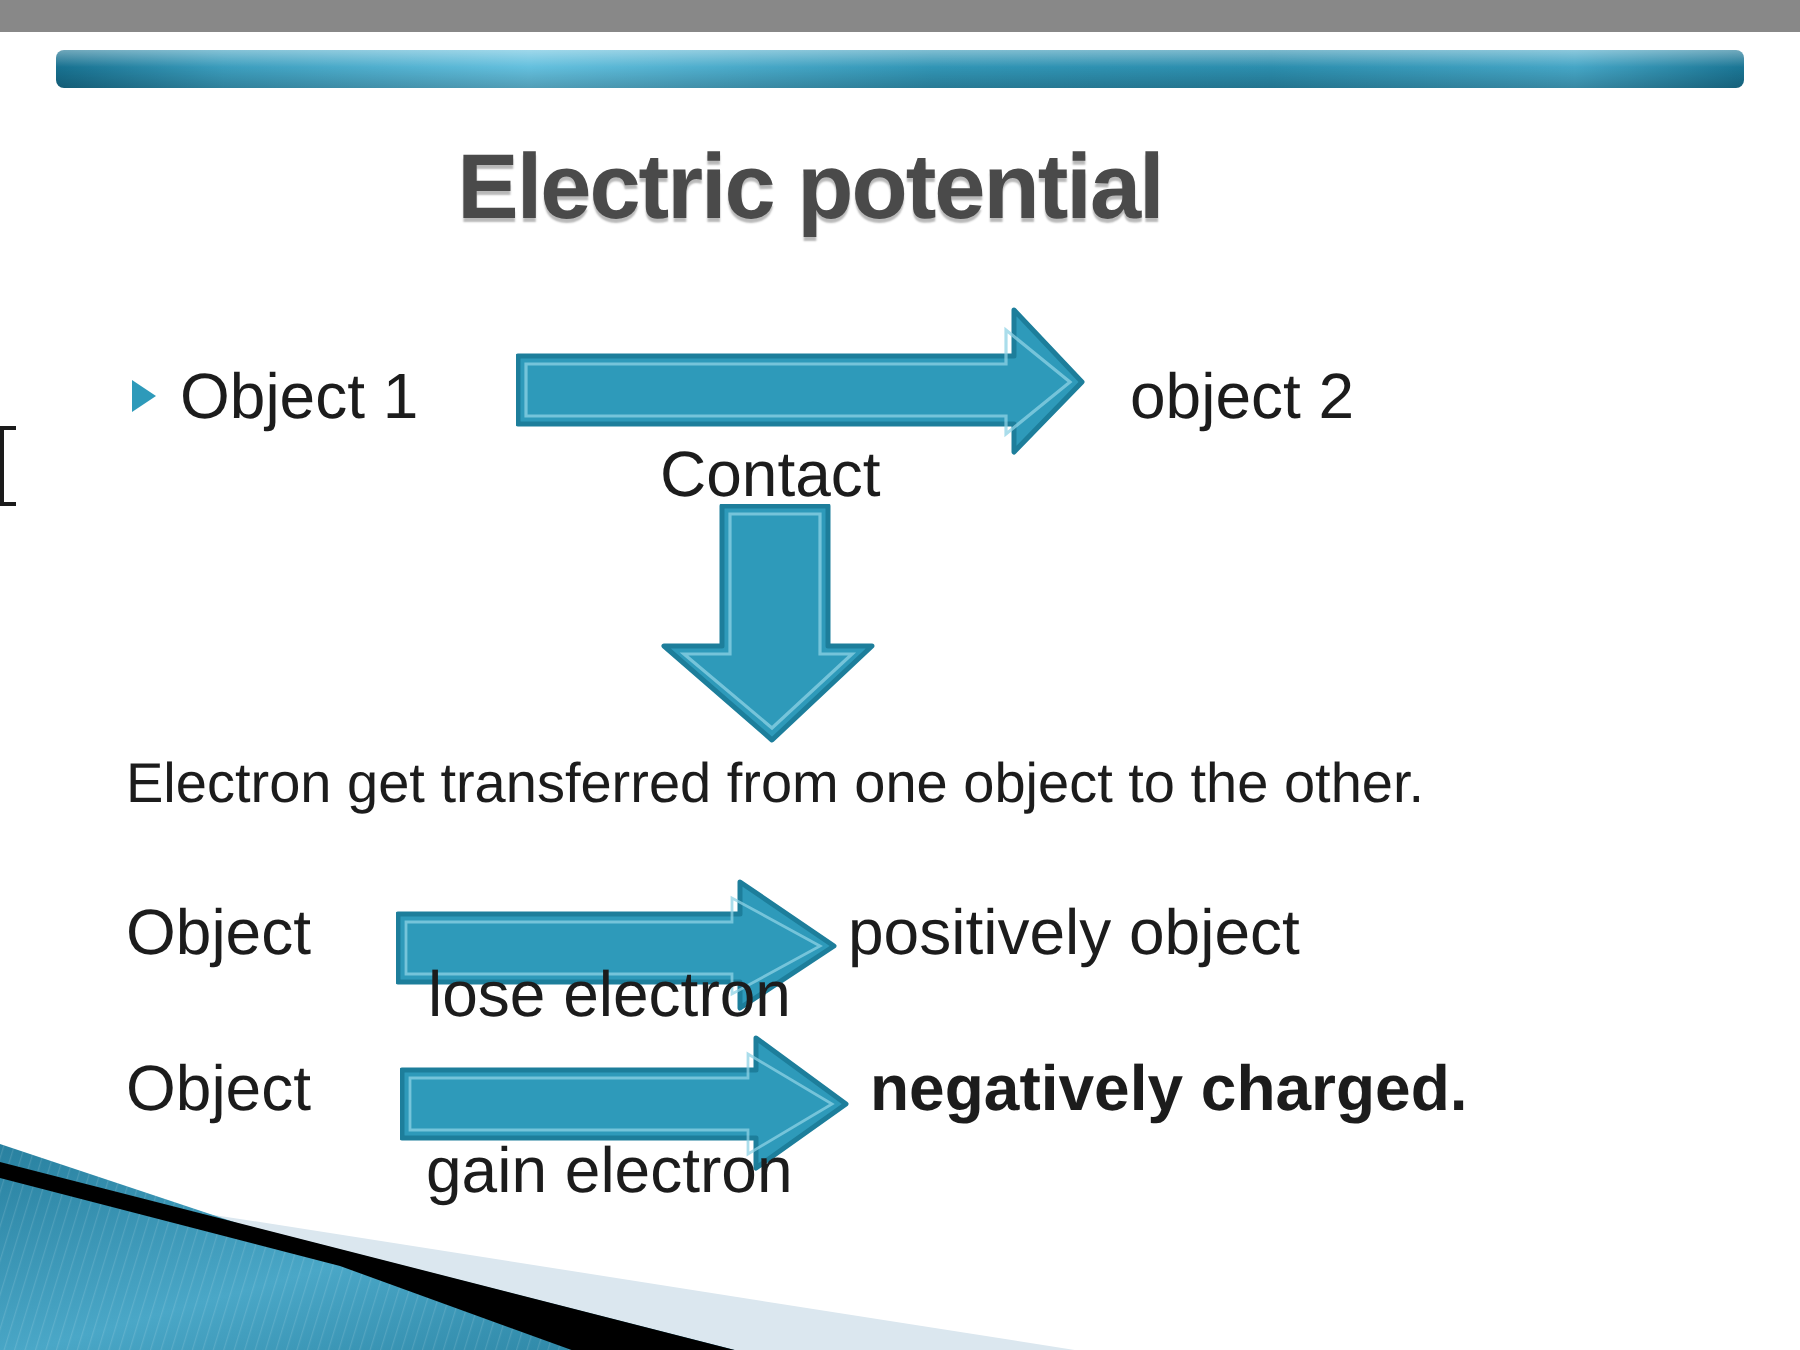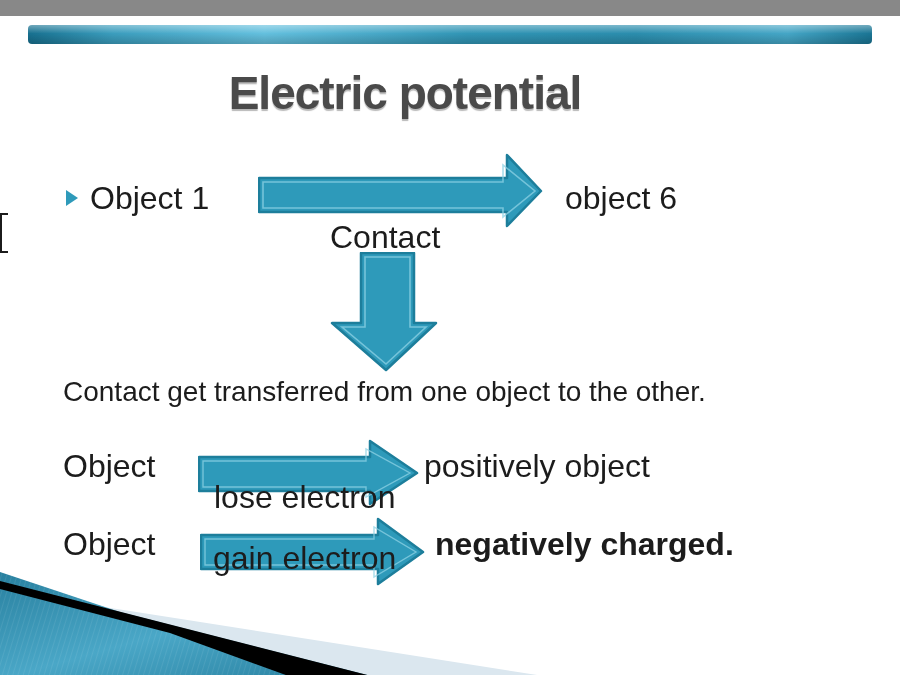--- a/index.html
+++ b/index.html
@@ -49,50 +49,50 @@
   <div class="bracket-mark"></div>
 
   <div class="bullet"></div>
   <div class="txt" style="left:90px;top:166px;">Object 1</div>
 
   <svg class="arrow-svg" style="left:258px;top:137px;" width="285" height="75" viewBox="0 0 285 75">
     <polygon points="1,25 249,25 249,2 283,38 249,73 249,59 1,59" fill="#2e9aba" stroke="#1d7e9b" stroke-width="2.5" stroke-linejoin="round"></polygon>
     <polygon points="5,29 245,29 245,12 277,38 245,64 245,55 5,55" fill="none" stroke="#8ed2e4" stroke-width="1.6" opacity="0.75"></polygon>
   </svg>
 
-  <div class="txt" style="left:565px;top:166px;">object 6</div>
+  <div class="txt" style="left:565px;top:166px;">object 2</div>
 
   <div class="txt" style="left:330px;top:205px;text-align:right;">Contact</div>
 
   <svg class="arrow-svg" style="left:330px;top:236px;" width="108" height="120" viewBox="0 0 108 120">
     <polygon points="31,1 84,1 84,71 106,71 56,118 2,71 31,71" fill="#2e9aba" stroke="#1d7e9b" stroke-width="2.5" stroke-linejoin="round"></polygon>
     <polygon points="35,5 80,5 80,75 96,75 56,112 12,75 35,75" fill="none" stroke="#8ed2e4" stroke-width="1.6" opacity="0.75"></polygon>
   </svg>
 
-  <div class="para">Contact get transferred from one object to the other.</div>
+  <div class="para">Electron get transferred from one object to the other.</div>
 
   <div class="txt" style="left:63px;top:434px;">Object</div>
 
   <svg class="arrow-svg" style="left:198px;top:423px;" width="222" height="67" viewBox="0 0 222 67">
     <polygon points="1,18 172,18 172,2 219,34 172,65 172,52 1,52" fill="#2e9aba" stroke="#1d7e9b" stroke-width="2.5" stroke-linejoin="round"></polygon>
     <polygon points="5,22 168,22 168,10 212,34 168,58 168,48 5,48" fill="none" stroke="#8ed2e4" stroke-width="1.4" opacity="0.75"></polygon>
   </svg>
 
   <div class="txt" style="left:424px;top:434px;">positively object</div>
   <div class="txt" style="left:214px;top:465px;text-align:right;">lose electron</div>
 
   <div class="txt" style="left:63px;top:512px;">Object</div>
 
   <svg class="arrow-svg" style="left:200px;top:501px;" width="226" height="69" viewBox="0 0 226 69">
     <polygon points="1,18 178,18 178,2 223,35 178,67 178,52 1,52" fill="#2e9aba" stroke="#1d7e9b" stroke-width="2.5" stroke-linejoin="round"></polygon>
     <polygon points="5,22 174,22 174,10 216,35 174,60 174,48 5,48" fill="none" stroke="#8ed2e4" stroke-width="1.4" opacity="0.75"></polygon>
   </svg>
 
   <div class="txt" style="left:435px;top:512px;font-weight:bold;">negatively charged.</div>
-  <div class="txt" style="left:213px;top:526px;">gain electron</div>
+  <div class="txt" style="left:213px;top:553px;">gain electron</div>
 
   <svg class="bottom-deco" width="900" height="130" viewBox="0 0 900 130">
     <defs>
       <linearGradient id="gradTeal" x1="0" y1="0" x2="1" y2="1">
         <stop offset="0" stop-color="#28809f"></stop>
         <stop offset="0.45" stop-color="#4aa7c7"></stop>
         <stop offset="1" stop-color="#1c7392"></stop>
       </linearGradient>
       <linearGradient id="gradStrip" x1="0" y1="0" x2="1" y2="0">
         <stop offset="0" stop-color="#2a8dad"></stop>

